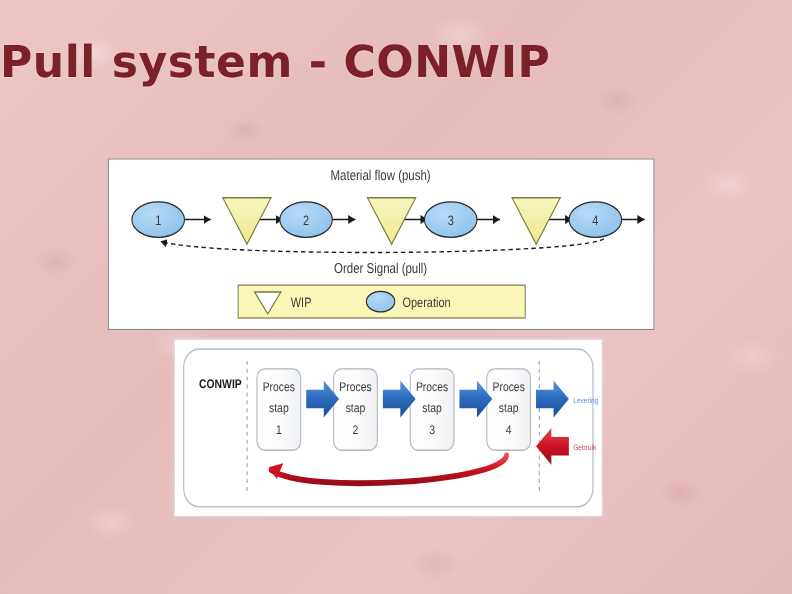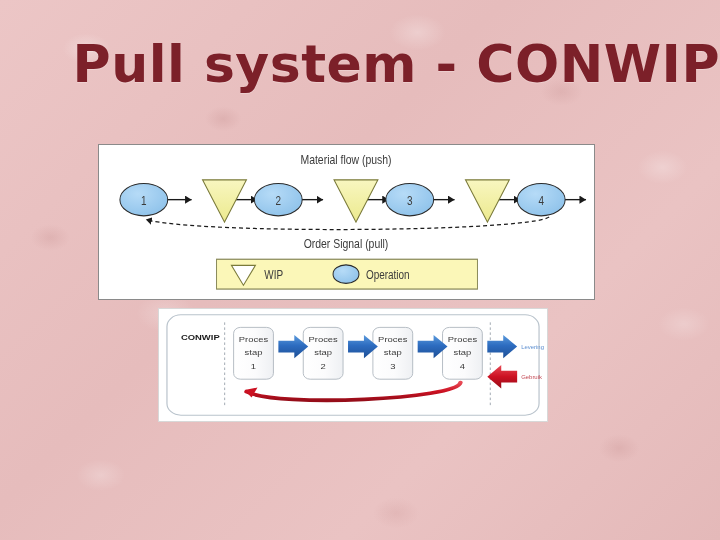--- a/index.html
+++ b/index.html
@@ -38,23 +38,23 @@
       radial-gradient(ellipse 37px 24px at 95% 60%, rgba(255,255,255,0.20), rgba(255,255,255,0) 70%),
       linear-gradient(135deg, #ecc6c6 0%, #e6bcbc 40%, #eac3c3 70%, #e4b9b9 100%);
   }
 
   
   #title {
     position: absolute;
     left: 0;
     right: 0;
     top: 34px;
-    text-align: right;
+    text-align: left;
     color: #7c2029;
-    font-size: 52px;
+    font-size: 40px;
     font-weight: bold;
     letter-spacing: 0.5px;
     font-family: "DejaVu Sans", sans-serif;
     text-shadow: 0 1px 0 rgba(255,255,255,0.25);
     white-space: nowrap;
   }
 
   
   .panel {
     position: absolute;
@@ -65,21 +65,21 @@
     left: 98px;
     top: 144px;
     width: 497px;
     height: 156px;
     border: 1px solid #8a8a8a;
   }
   #figure-two {
     left: 158px;
     top: 308px;
     width: 390px;
-    height: 114px;
+    height: 162px;
     border: 1px solid #d8d8d8;
   }
   .panel svg {
     display: block;
     width: 100%;
     height: 100%;
   }
   .fig-text {
     font-family: "Liberation Sans", sans-serif;
     fill: #3b3b3b;

